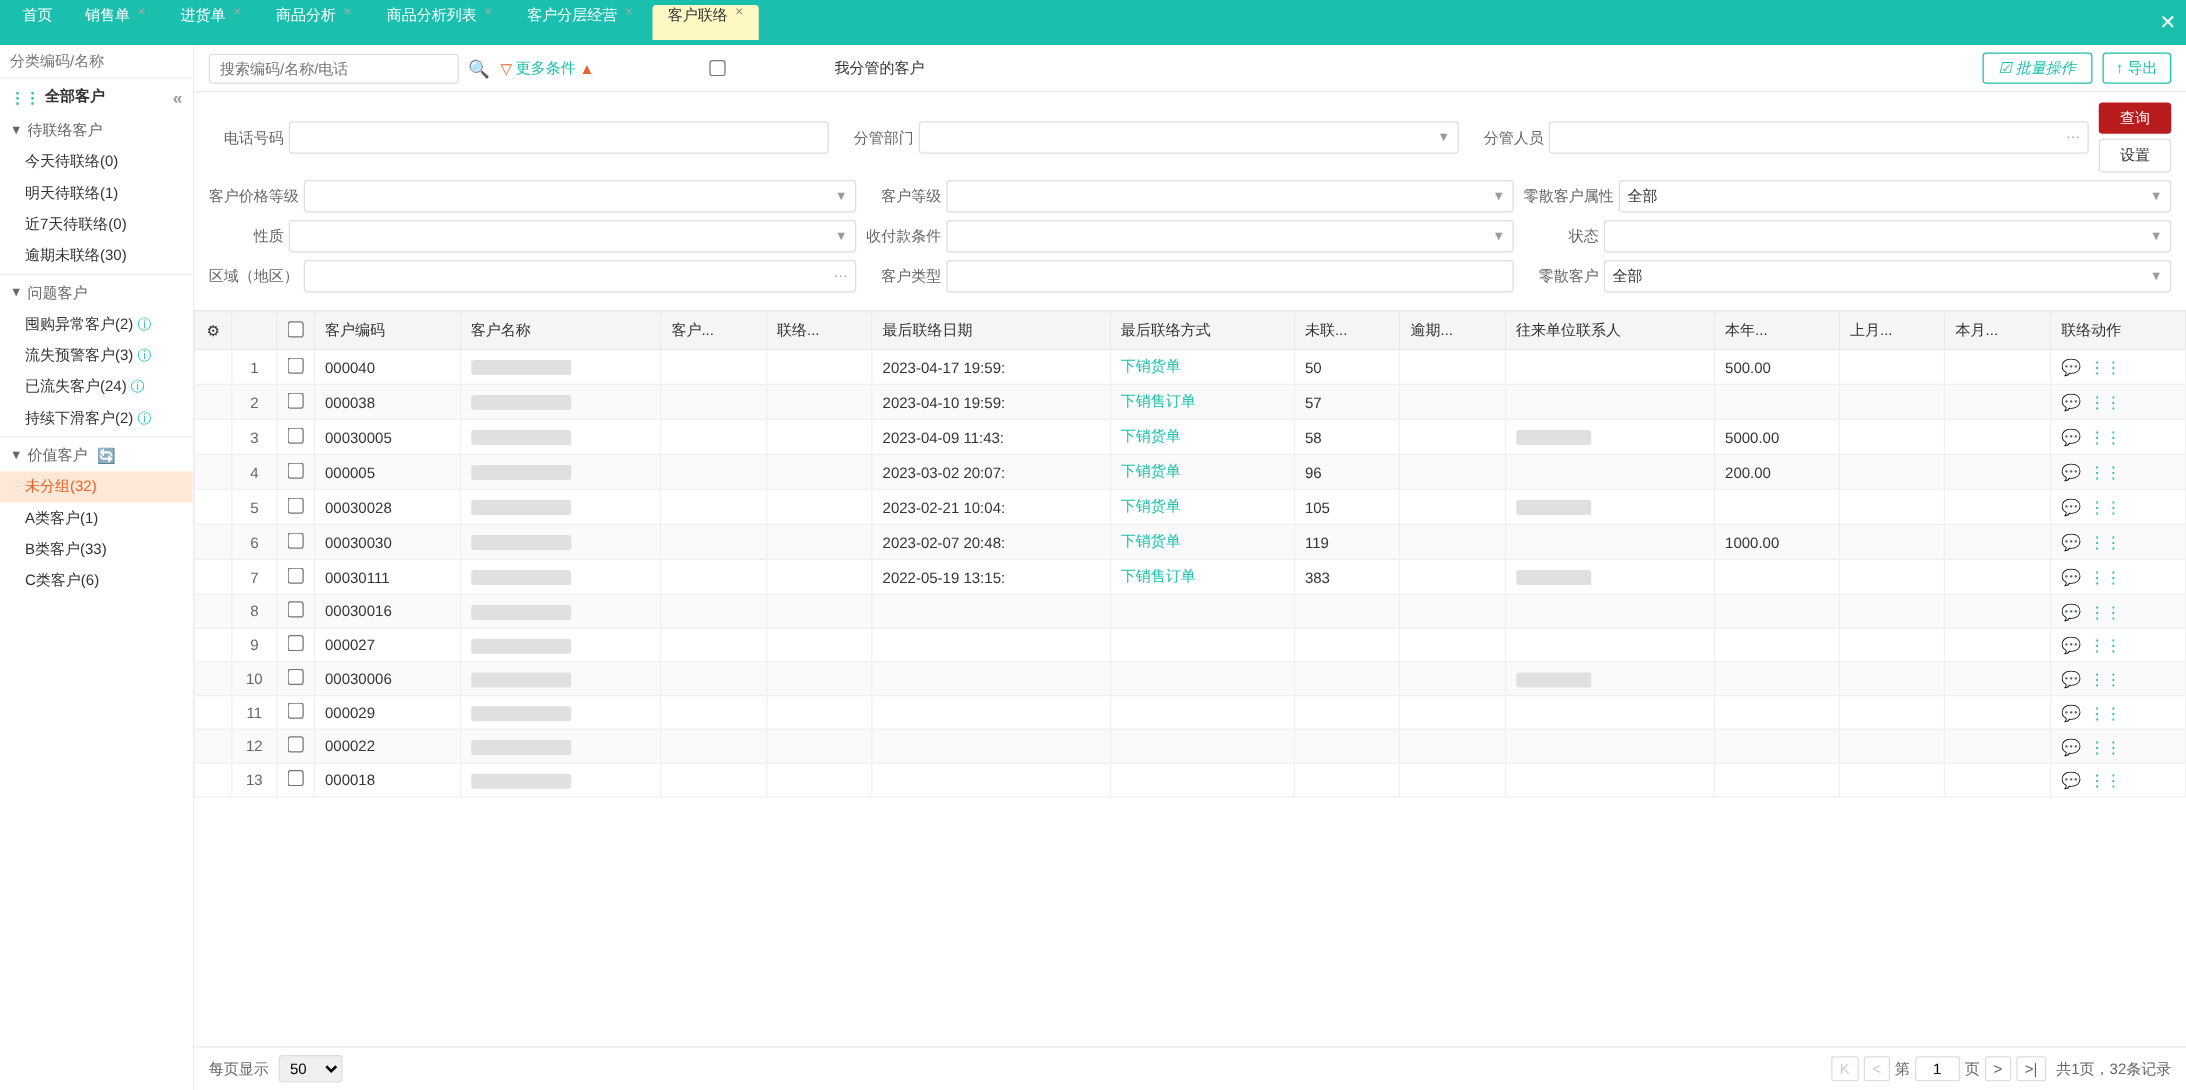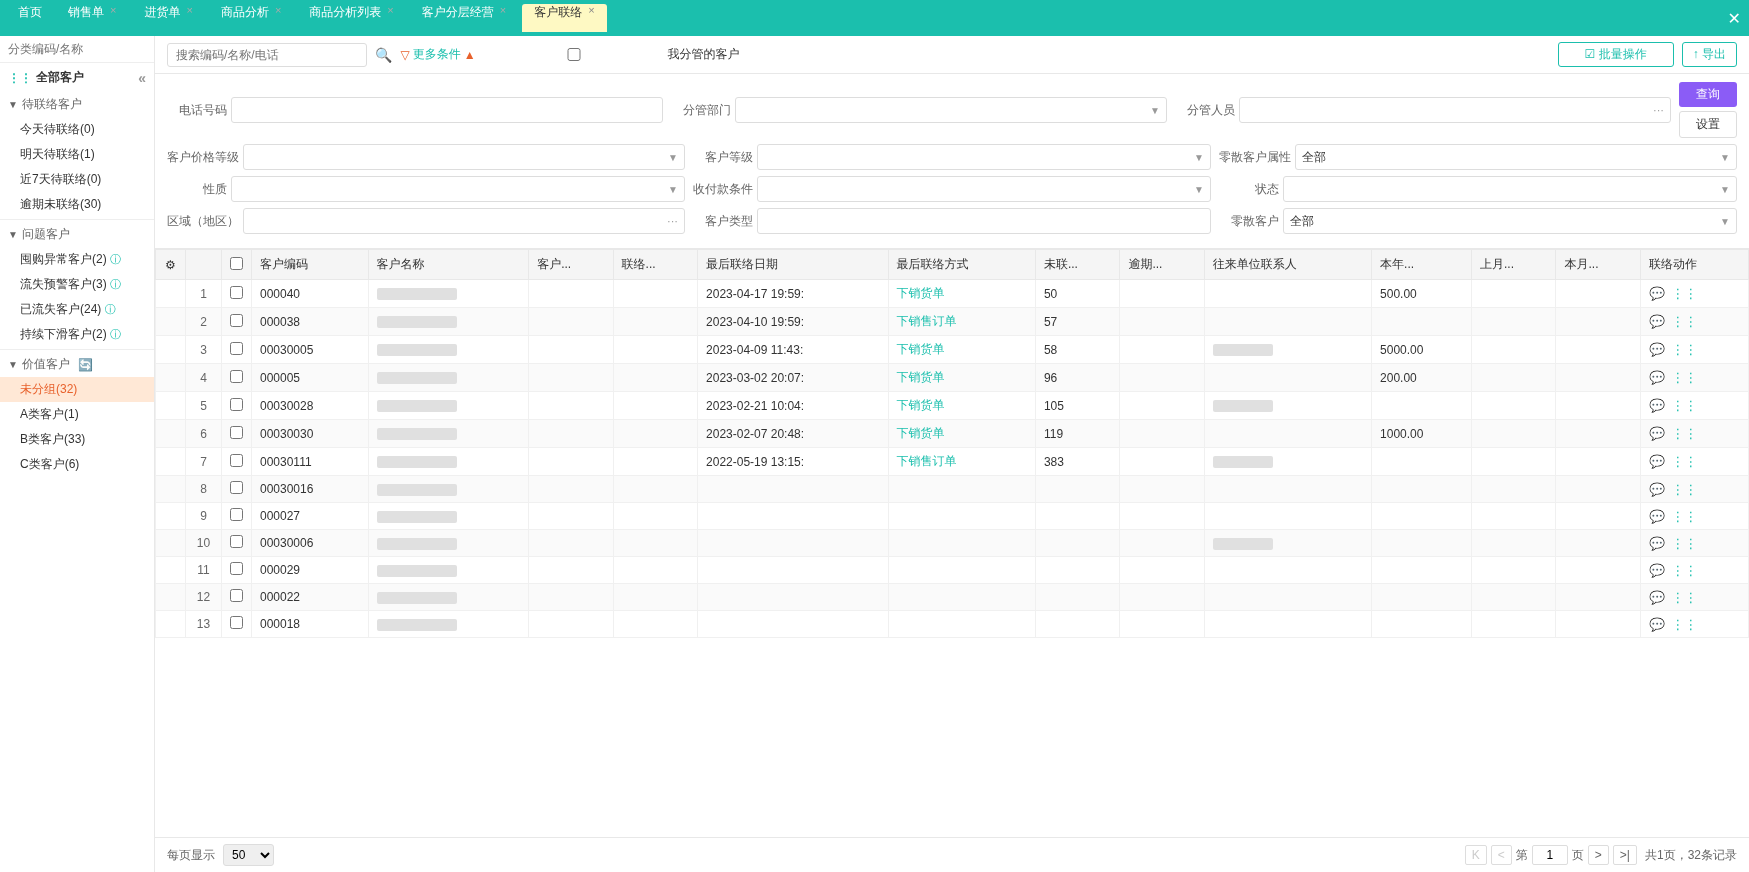--- a/index.html
+++ b/index.html
@@ -142,23 +142,24 @@
     }
     .filter-bar-right {
       margin-left: auto;
       display: flex;
       gap: 8px;
     }
     .btn-batch {
       border: 1px solid #1bbfad;
       color: #1bbfad;
       background: #fff;
-      padding: 3px 26px;
+      padding: 3px 12px;
       border-radius: 3px;
       cursor: pointer;
+      font-style: italic;
     }
     .btn-export {
       border: 1px solid #1bbfad;
       color: #1bbfad;
       background: #fff;
       padding: 3px 10px;
       border-radius: 3px;
       cursor: pointer;
     }
 
@@ -201,21 +202,21 @@
       background: #fff;
     }
     .filter-cell .select-box .arrow { color: #999; font-size: 10px; }
     .filter-actions {
       display: flex;
       flex-direction: column;
       gap: 4px;
       justify-content: center;
     }
     .btn-query {
-      background: #8b5cf6;
+      background: #b91c1c;
       color: #fff;
       border: none;
       padding: 4px 1px;
       border-radius: 3px;
       cursor: pointer;
       text-align: center;
     }
     .btn-reset {
       background: #fff;
       color: #333;

